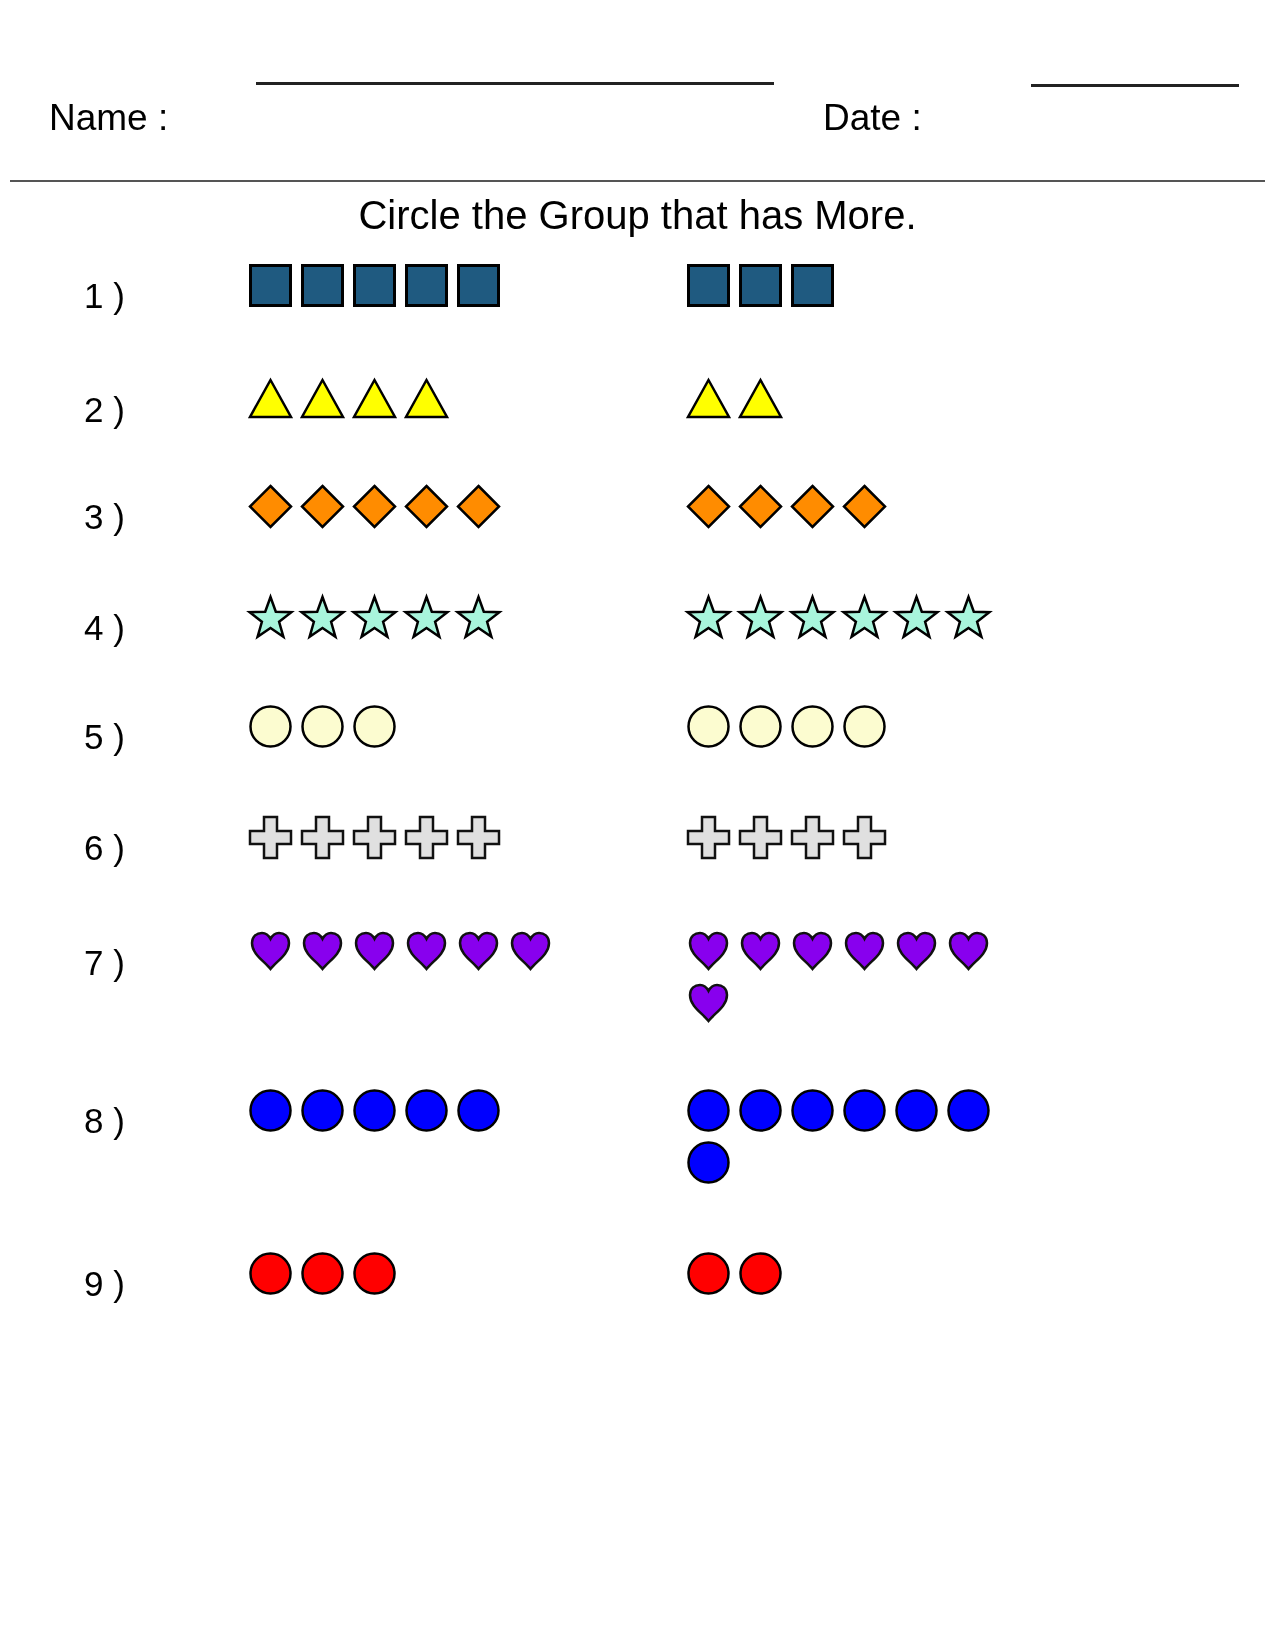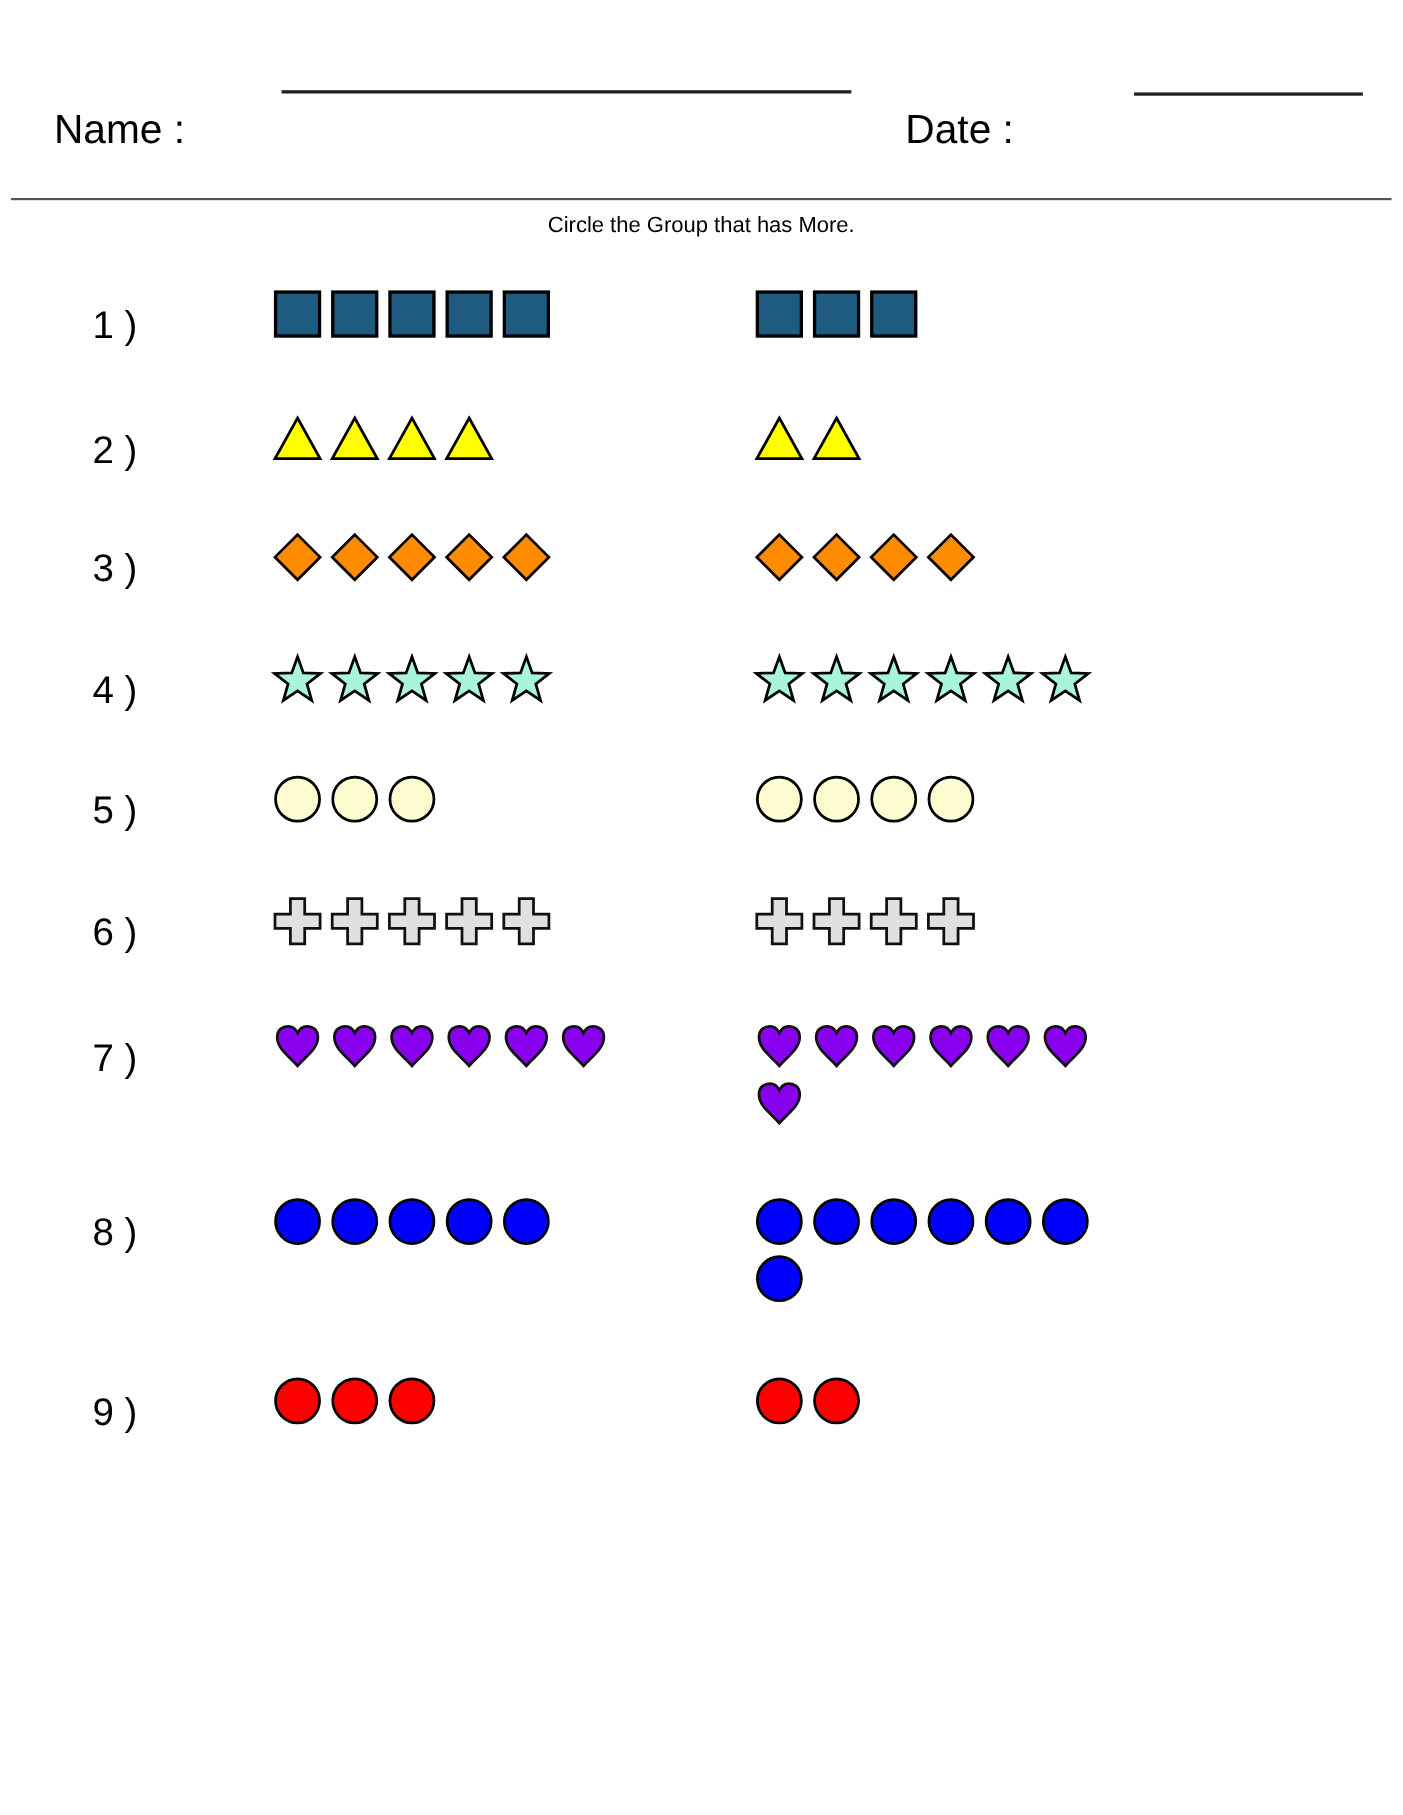--- a/index.html
+++ b/index.html
@@ -2,21 +2,21 @@
 <html><head>
 <meta charset="utf-8">
 <style>
   html, body { margin: 0; padding: 0; background: #ffffff; }
   body { width: 1275px; height: 1650px; position: relative; overflow: hidden;
          font-family: "Liberation Sans", sans-serif; color: #000; }
   .abs { position: absolute; }
   .hdr-label { font-size: 37px; line-height: 1; white-space: nowrap; margin-top: 46px; }
   .blank-line { height: 0; border-top: 3px solid #222; }
   .rule { height: 0; border-top: 2px solid #555; }
-  .instruction { font-size: 20px; line-height: 1; white-space: nowrap; left: 0; width: 1275px; text-align: center; }
+  .instruction { font-size: 40px; line-height: 1; white-space: nowrap; left: 0; width: 1275px; text-align: center; }
   .qnum { font-size: 35px; line-height: 1; white-space: nowrap; left: 84px; }
   .group { position: absolute; display: flex; flex-wrap: wrap; width: 320px; row-gap: 9px; column-gap: 9px; }
   .shape { width: 43px; height: 43px; display: block; }
   .shape svg { width: 43px; height: 43px; display: block; overflow: visible; }
 </style>
 </head>
 <body>
 
 <div class="abs hdr-label" style="left:49px; top:53px;">Name :</div>
 <div class="abs blank-line" style="left:256px; top:82px; width:518px;"></div>

